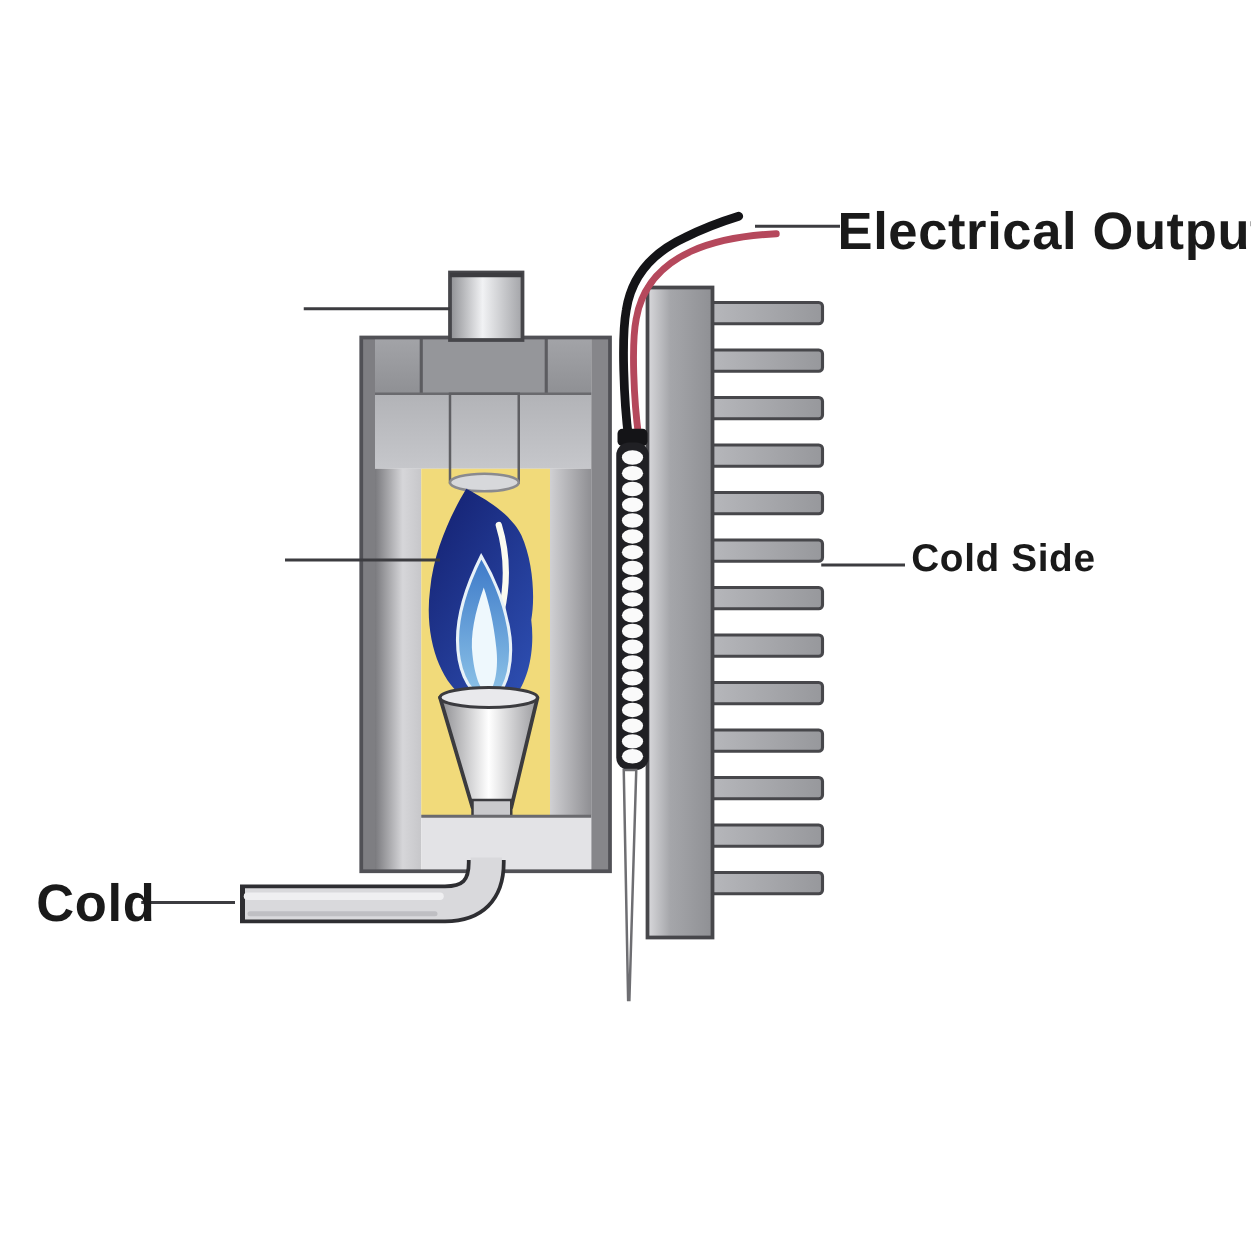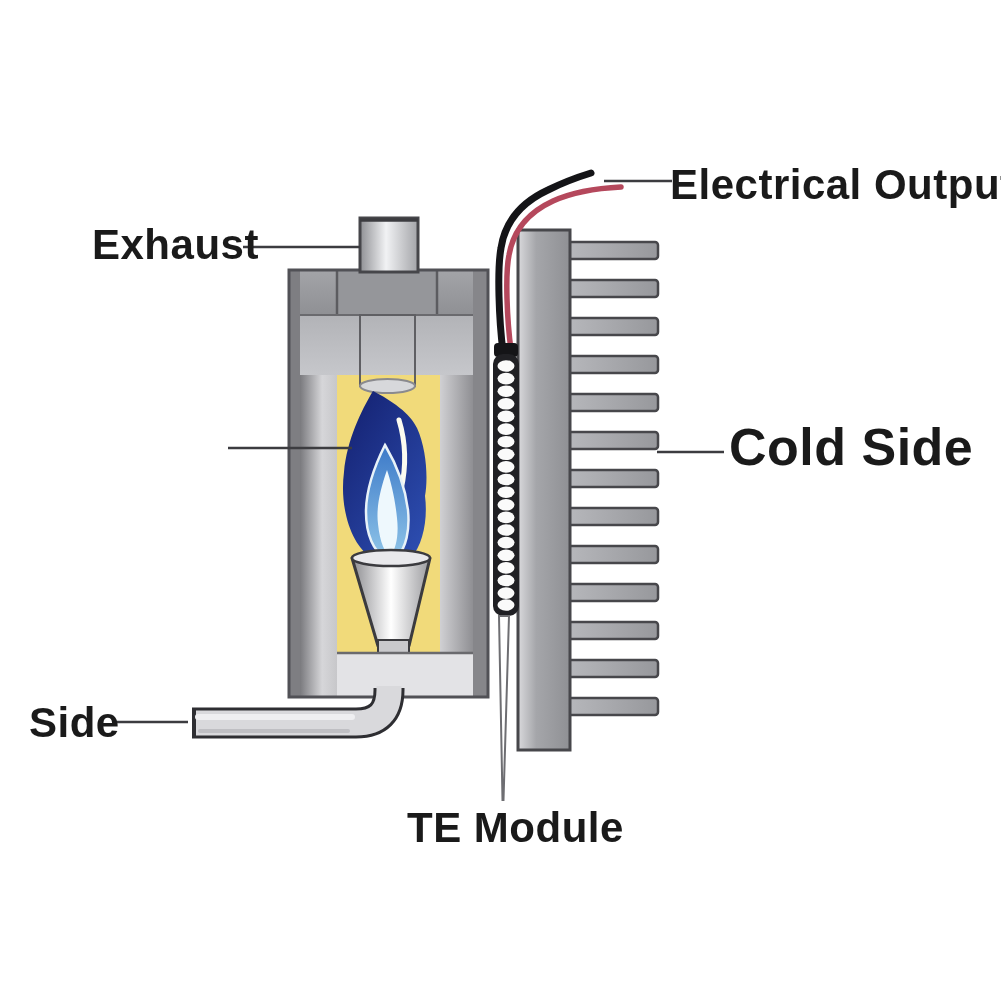--- a/index.html
+++ b/index.html
@@ -1,21 +1,21 @@
 <!DOCTYPE html>
 <html><head>
 <meta charset="utf-8">
 <style>
   html,body{margin:0;padding:0;background:#ffffff;}
   .stage{position:relative;width:1001px;height:1001px;background:#ffffff;overflow:hidden;
          font-family:"Liberation Sans",sans-serif;}
   .stage svg{position:absolute;left:0;top:0;}
   .label{position:absolute;font-weight:600;font-size:42px;line-height:1;
          color:#1a1a1a;letter-spacing:.5px;white-space:nowrap;}
-  .label.two-line{font-size:52px;line-height:50px;}
+  .label.two-line{font-size:31px;line-height:50px;}
 </style>
 </head>
 <body>
 
 <div class="stage">
 
   <svg width="1001" height="1001" viewBox="0 0 1001 1001">
     <defs>
       <linearGradient id="gPipe" x1="0" y1="0" x2="1" y2="0">
         <stop offset="0" stop-color="#8f9094"></stop>
@@ -169,26 +169,24 @@
 
     <g stroke="#3c3c40" stroke-width="2.5">
       <line x1="243" y1="247" x2="360" y2="247"></line>
       <line x1="604" y1="181" x2="672" y2="181"></line>
       <line x1="228" y1="448" x2="352" y2="448"></line>
       <line x1="657" y1="452" x2="724" y2="452"></line>
       <line x1="113" y1="722" x2="188" y2="722"></line>
     </g>
   </svg>
 
-  <div class="label" style="left:92px;top:224px;">Exhaust</div>
 
   <div class="label" style="left:670px;top:164px;">Electrical Output</div>
 
 
   <div class="label two-line" style="left:729px;top:422px;">
     <div>Cold Side</div>
   </div>
 
-  <div class="label" style="left:29px;top:702px;">Side</div>
+  <div class="label" style="left:29px;top:702px;">Cold</div>
 
-  <div class="label" style="left:407px;top:807px;">TE Module</div>
 
 </div>
 
 </body></html>

